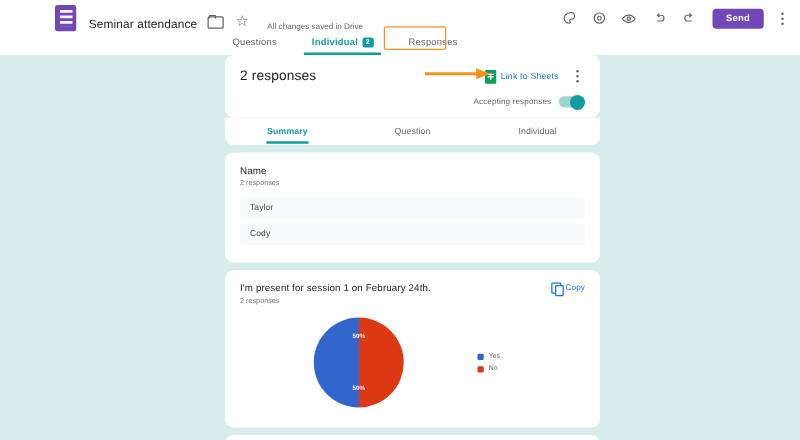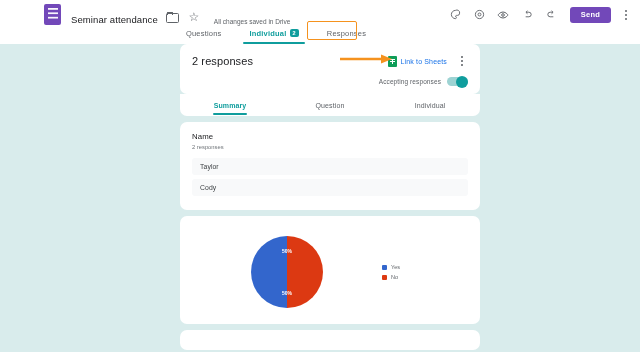--- a/index.html
+++ b/index.html
@@ -317,20 +317,30 @@
           <div class="q-sub">2 responses</div>
         </div>
       </div>
       <div class="answers">
         <div class="answer-row">Taylor</div>
         <div class="answer-row">Cody</div>
       </div>
     </div>
 
     <div class="card">
+      <div class="q-head">
+        <div>
+          <div class="q-title">I'm present for session 1 on February 24th.</div>
+          <div class="q-sub">2 responses</div>
+        </div>
+        <div class="copy-btn">
+          <span class="copy-ico"></span>
+          <span class="copy-text">Copy</span>
+        </div>
+      </div>
       <div class="chart-wrap">
         <div class="pie-box">
           <div class="pie" id="pie-el" style="background: conic-gradient(from 180deg, rgb(51, 102, 204) 0deg, rgb(51, 102, 204) 180deg, rgb(220, 57, 18) 180deg, rgb(220, 57, 18) 360deg);">
             <span class="pie-label top" id="pie-lbl-0">50%</span>
             <span class="pie-label bottom" id="pie-lbl-1">50%</span>
           </div>
         </div>
         <div class="legend" id="pie-legend">
             <div class="legend-item">
               <span class="legend-swatch" style="background: rgb(51, 102, 204);"></span>

